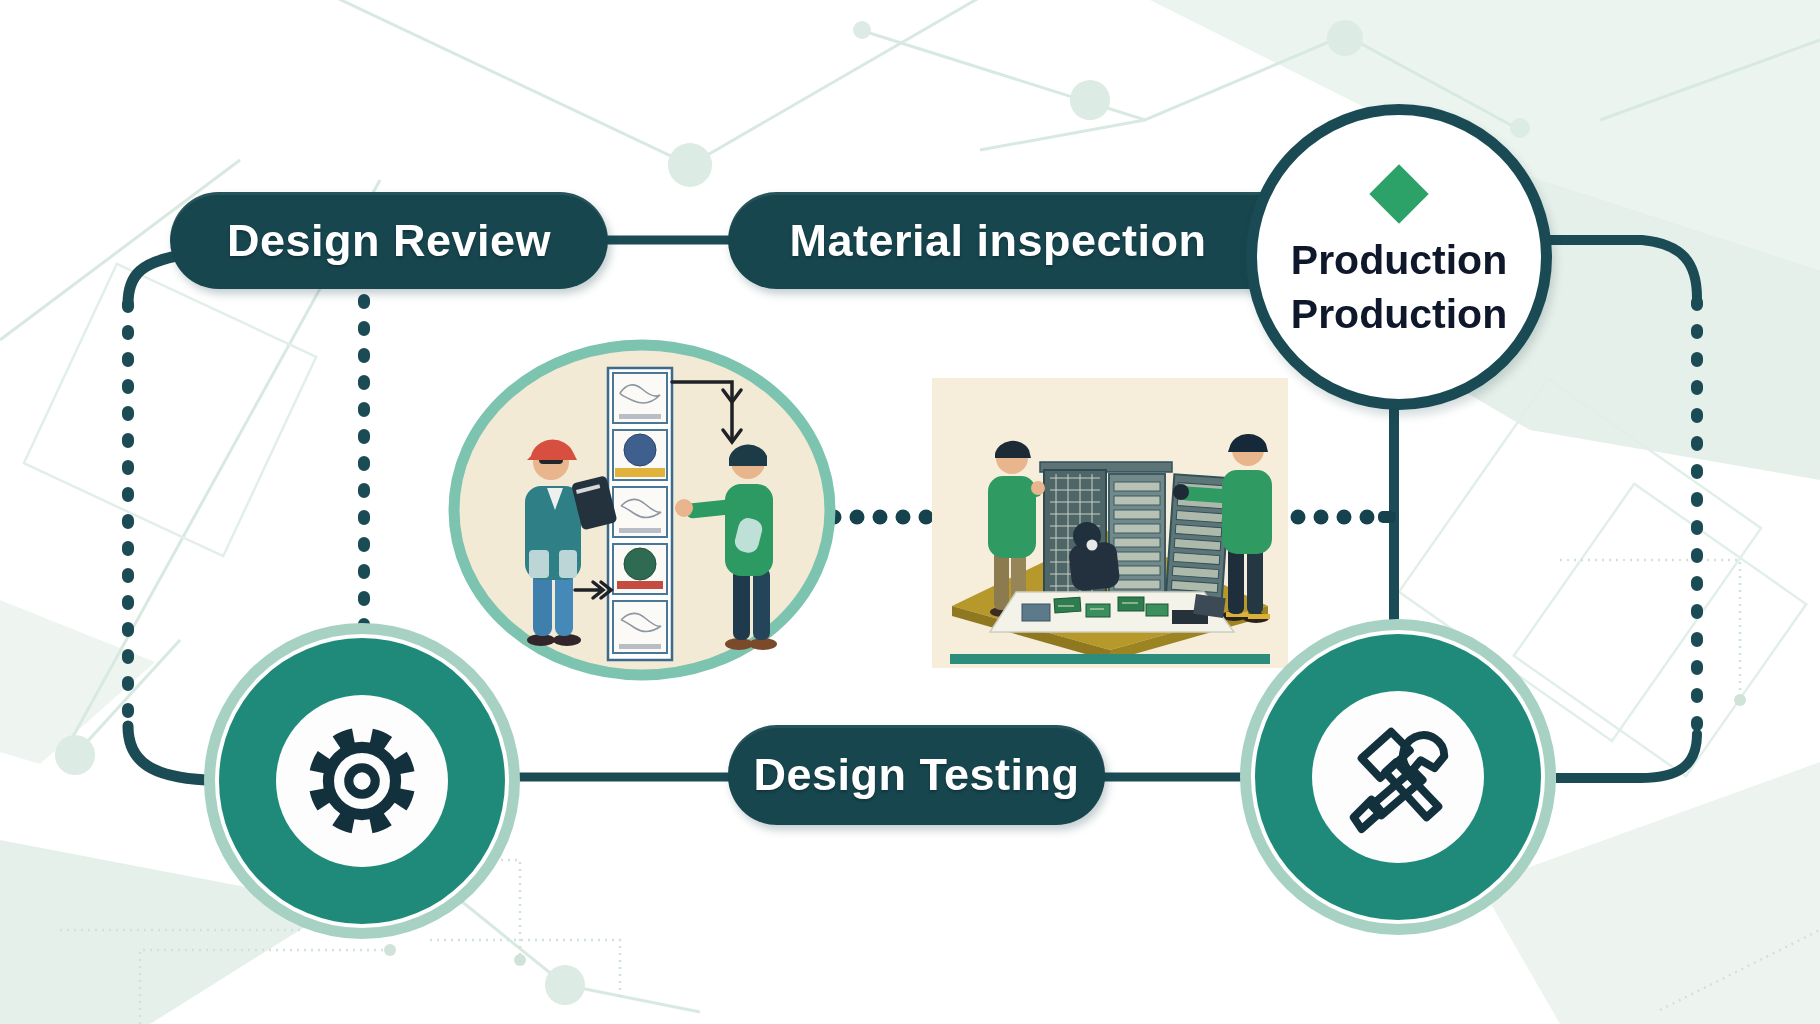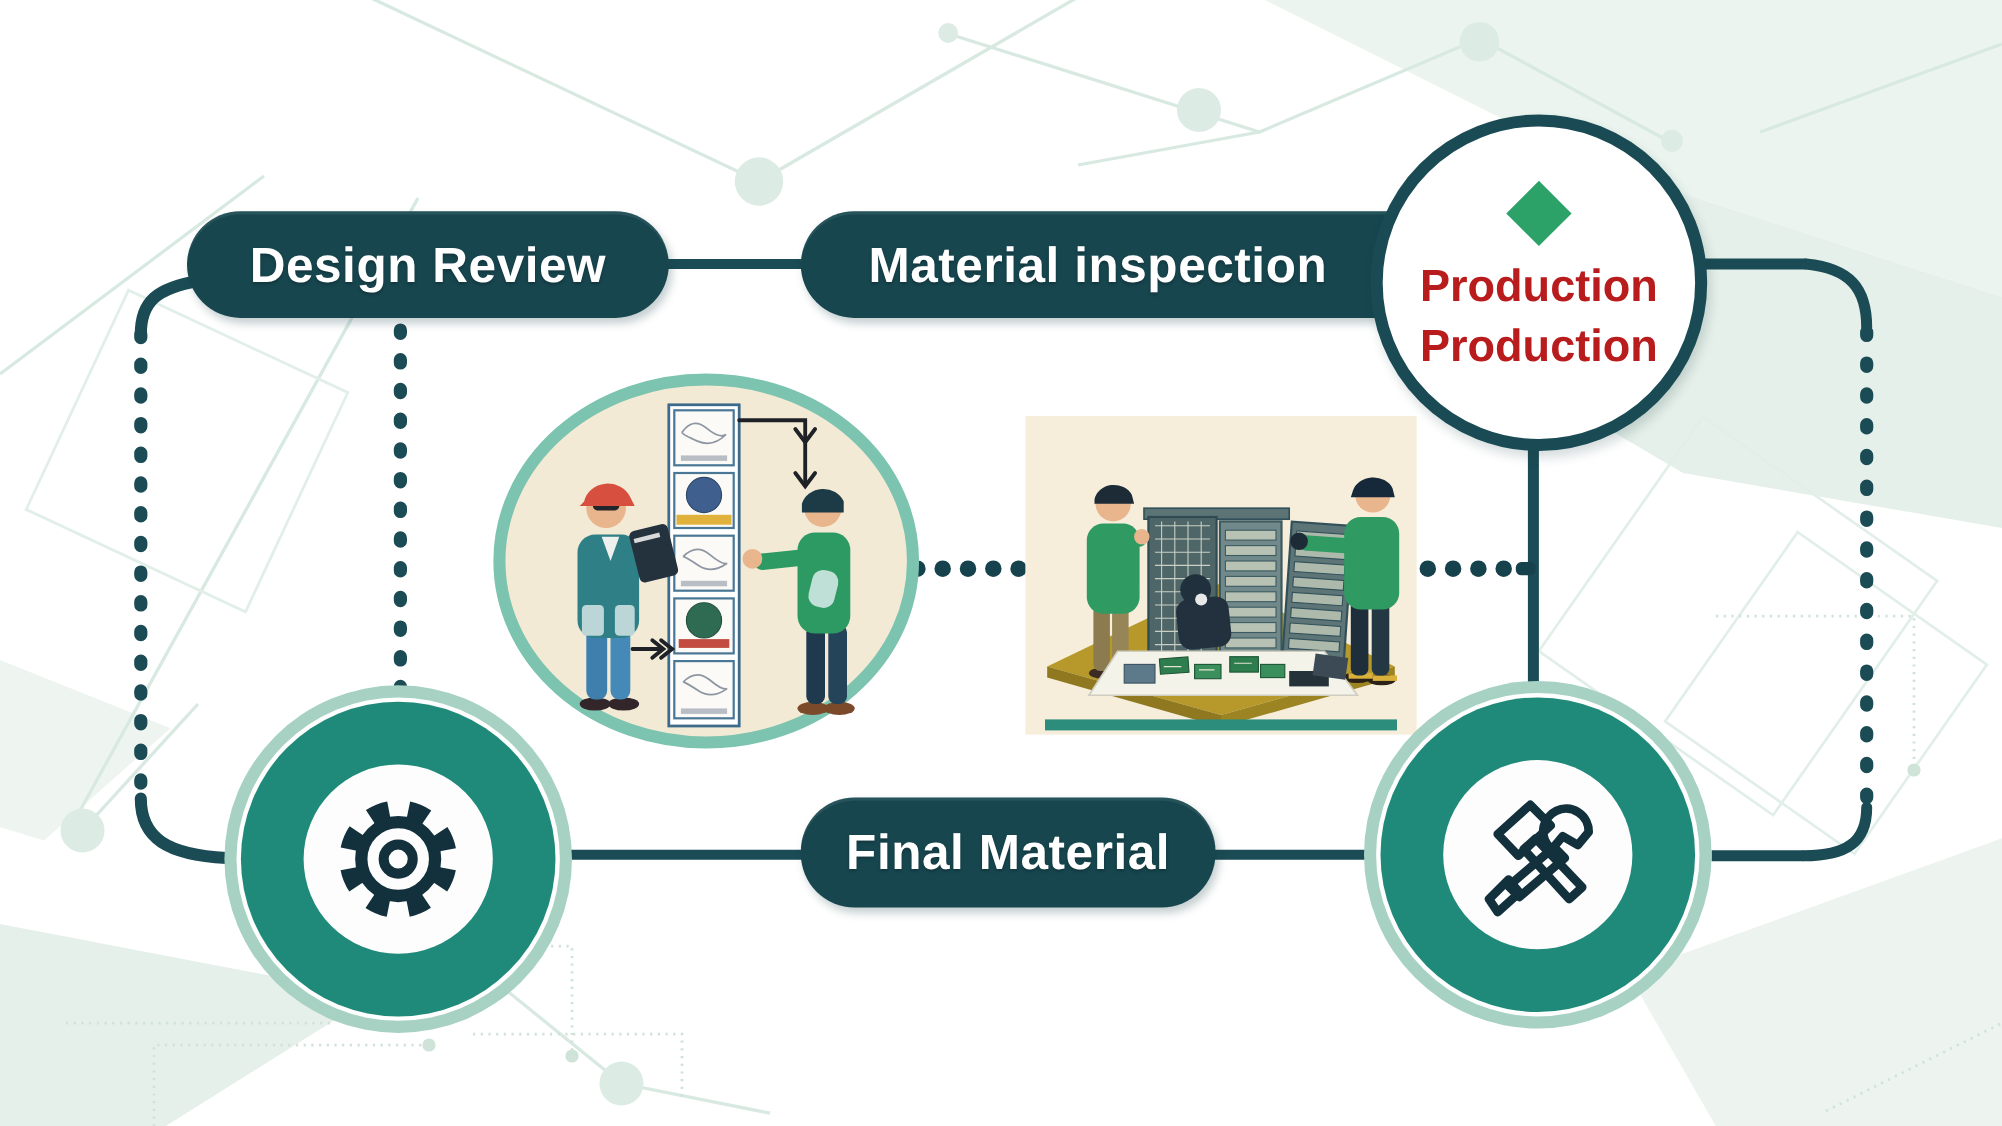--- a/index.html
+++ b/index.html
@@ -20,21 +20,21 @@
   .pill-material{left:728px;top:192px;width:540px;padding-right:60px;}
   .pill-final{left:728px;top:725px;width:377px;height:100px;}
   
   .pm-circle{
     position:absolute;left:1246px;top:104px;width:306px;height:306px;border-radius:50%;
     background:#ffffff;border:11px solid #1a4b54;box-sizing:border-box;z-index:6;
     display:flex;flex-direction:column;align-items:center;justify-content:center;
     box-shadow:3px 6px 10px rgba(20,60,66,.18);
   }
   .pm-diamond{width:42px;height:42px;background:#2da268;transform:rotate(45deg);margin-bottom:18px;}
-  .pm-text{color:#b91c1c;font-size:41px;font-weight:600;line-height:54px;text-align:center;}
+  .pm-text{color:#0f172a;font-size:41px;font-weight:600;line-height:54px;text-align:center;}
   
   .icon-node{position:absolute;width:316px;height:316px;border-radius:50%;background:#a6d1c3;z-index:6;}
   .icon-node .gap{position:absolute;inset:11px;border-radius:50%;background:#fdfefd;}
   .icon-node .teal{position:absolute;inset:15px;border-radius:50%;background:#1f8a79;
     display:flex;align-items:center;justify-content:center;}
   .icon-node .center{width:172px;height:172px;border-radius:50%;background:#fcfdfc;
     display:flex;align-items:center;justify-content:center;}
   .node-gear{left:204px;top:623px;}
   .node-tools{left:1240px;top:619px;}
   
@@ -133,21 +133,21 @@
 
   <div class="pill pill-material">
     <span>Material inspection</span>
   </div>
 
   <div class="pill pill-design">
     <span>Design Review</span>
   </div>
 
   <div class="pill pill-final">
-    <span>Final Material</span>
+    <span>Design Testing</span>
   </div>
 
   <div class="pm-circle">
     <div class="pm-diamond"></div>
     <div class="pm-text">
       <div>Production</div>
       <div>Production</div>
     </div>
   </div>
 

